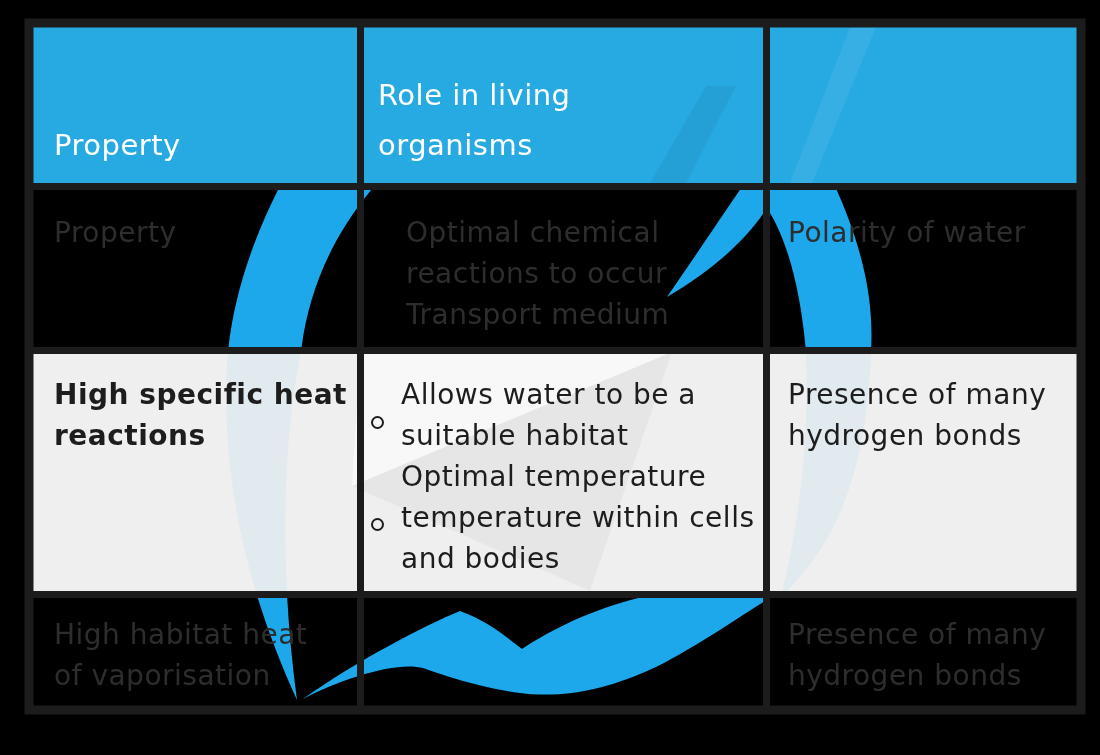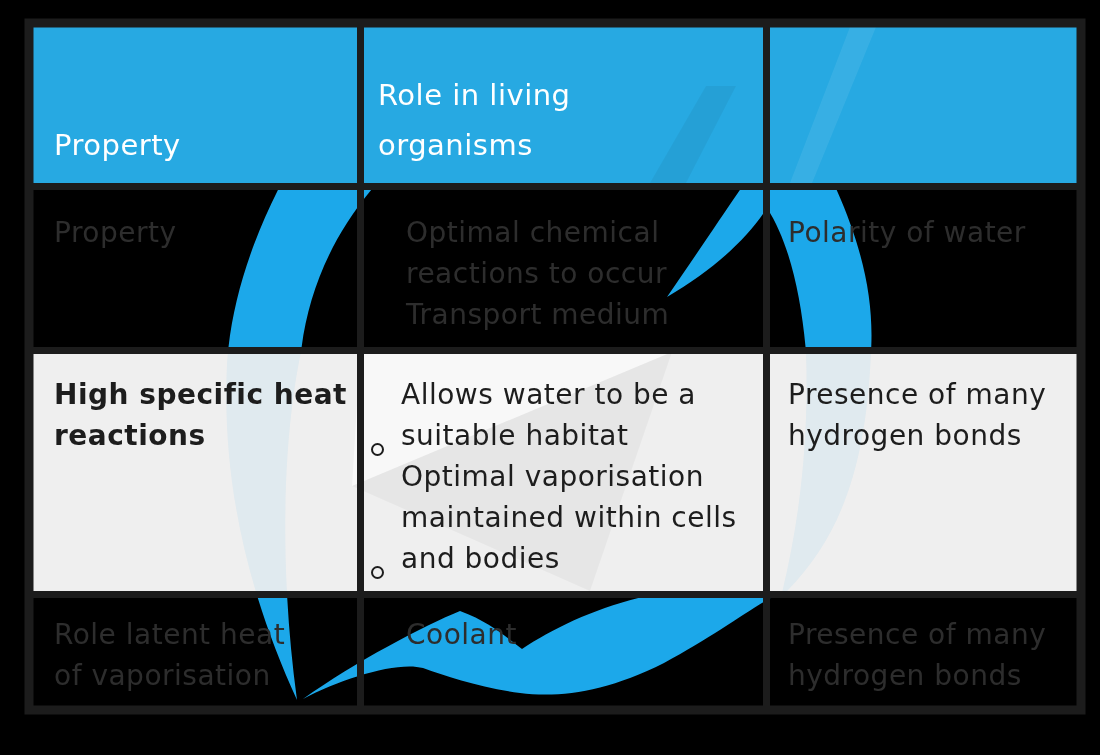--- a/index.html
+++ b/index.html
@@ -18,21 +18,21 @@
     color:#2d2d2d;
     letter-spacing:0.5px;
   }
   .cell.pre{white-space:pre-line;}
   .hdr{
     color:#ffffff;
     font-size:29px;line-height:50px;
   }
   .light-text{color:#1d1d1d;}
   .bold{font-weight:700;}
-  .bullet-item{display:flex;align-items:flex-end;}
+  .bullet-item{display:flex;align-items:center;}
   .bullet-circle{
     width:9px;height:9px;
     border:2.5px solid #1d1d1d;
     border-radius:50%;
     margin:14px 17px 0 3px;
     flex:none;
   }
 </style>
 </head>
 <body>
@@ -101,23 +101,22 @@
     <div class="cell" style="left:788px;top:212px;width:290px;">Polarity of water</div>
 
     <div class="cell light-text bold" style="left:54px;top:374px;width:310px;">High specific heat reactions</div>
     <div class="cell light-text" style="left:368px;top:374px;width:392px;">
       <div class="bullet-item">
         <span class="bullet-circle"></span>
         <span>Allows water to be a suitable habitat</span>
       </div>
       <div class="bullet-item">
         <span class="bullet-circle"></span>
-        <span>Optimal vaporisation maintained within cells and bodies</span>
+        <span>Optimal temperature temperature within cells and bodies</span>
       </div>
     </div>
     <div class="cell light-text" style="left:788px;top:374px;width:285px;">Presence of many hydrogen bonds</div>
 
-    <div class="cell" style="left:54px;top:614px;width:265px;">Role latent heat of vaporisation</div>
-    <div class="cell" style="left:406px;top:614px;">Coolant</div>
+    <div class="cell" style="left:54px;top:614px;width:265px;">High habitat heat of vaporisation</div>
     <div class="cell" style="left:788px;top:614px;width:285px;">Presence of many hydrogen bonds</div>
 
   </div>
 </div>
 
 </body></html>

